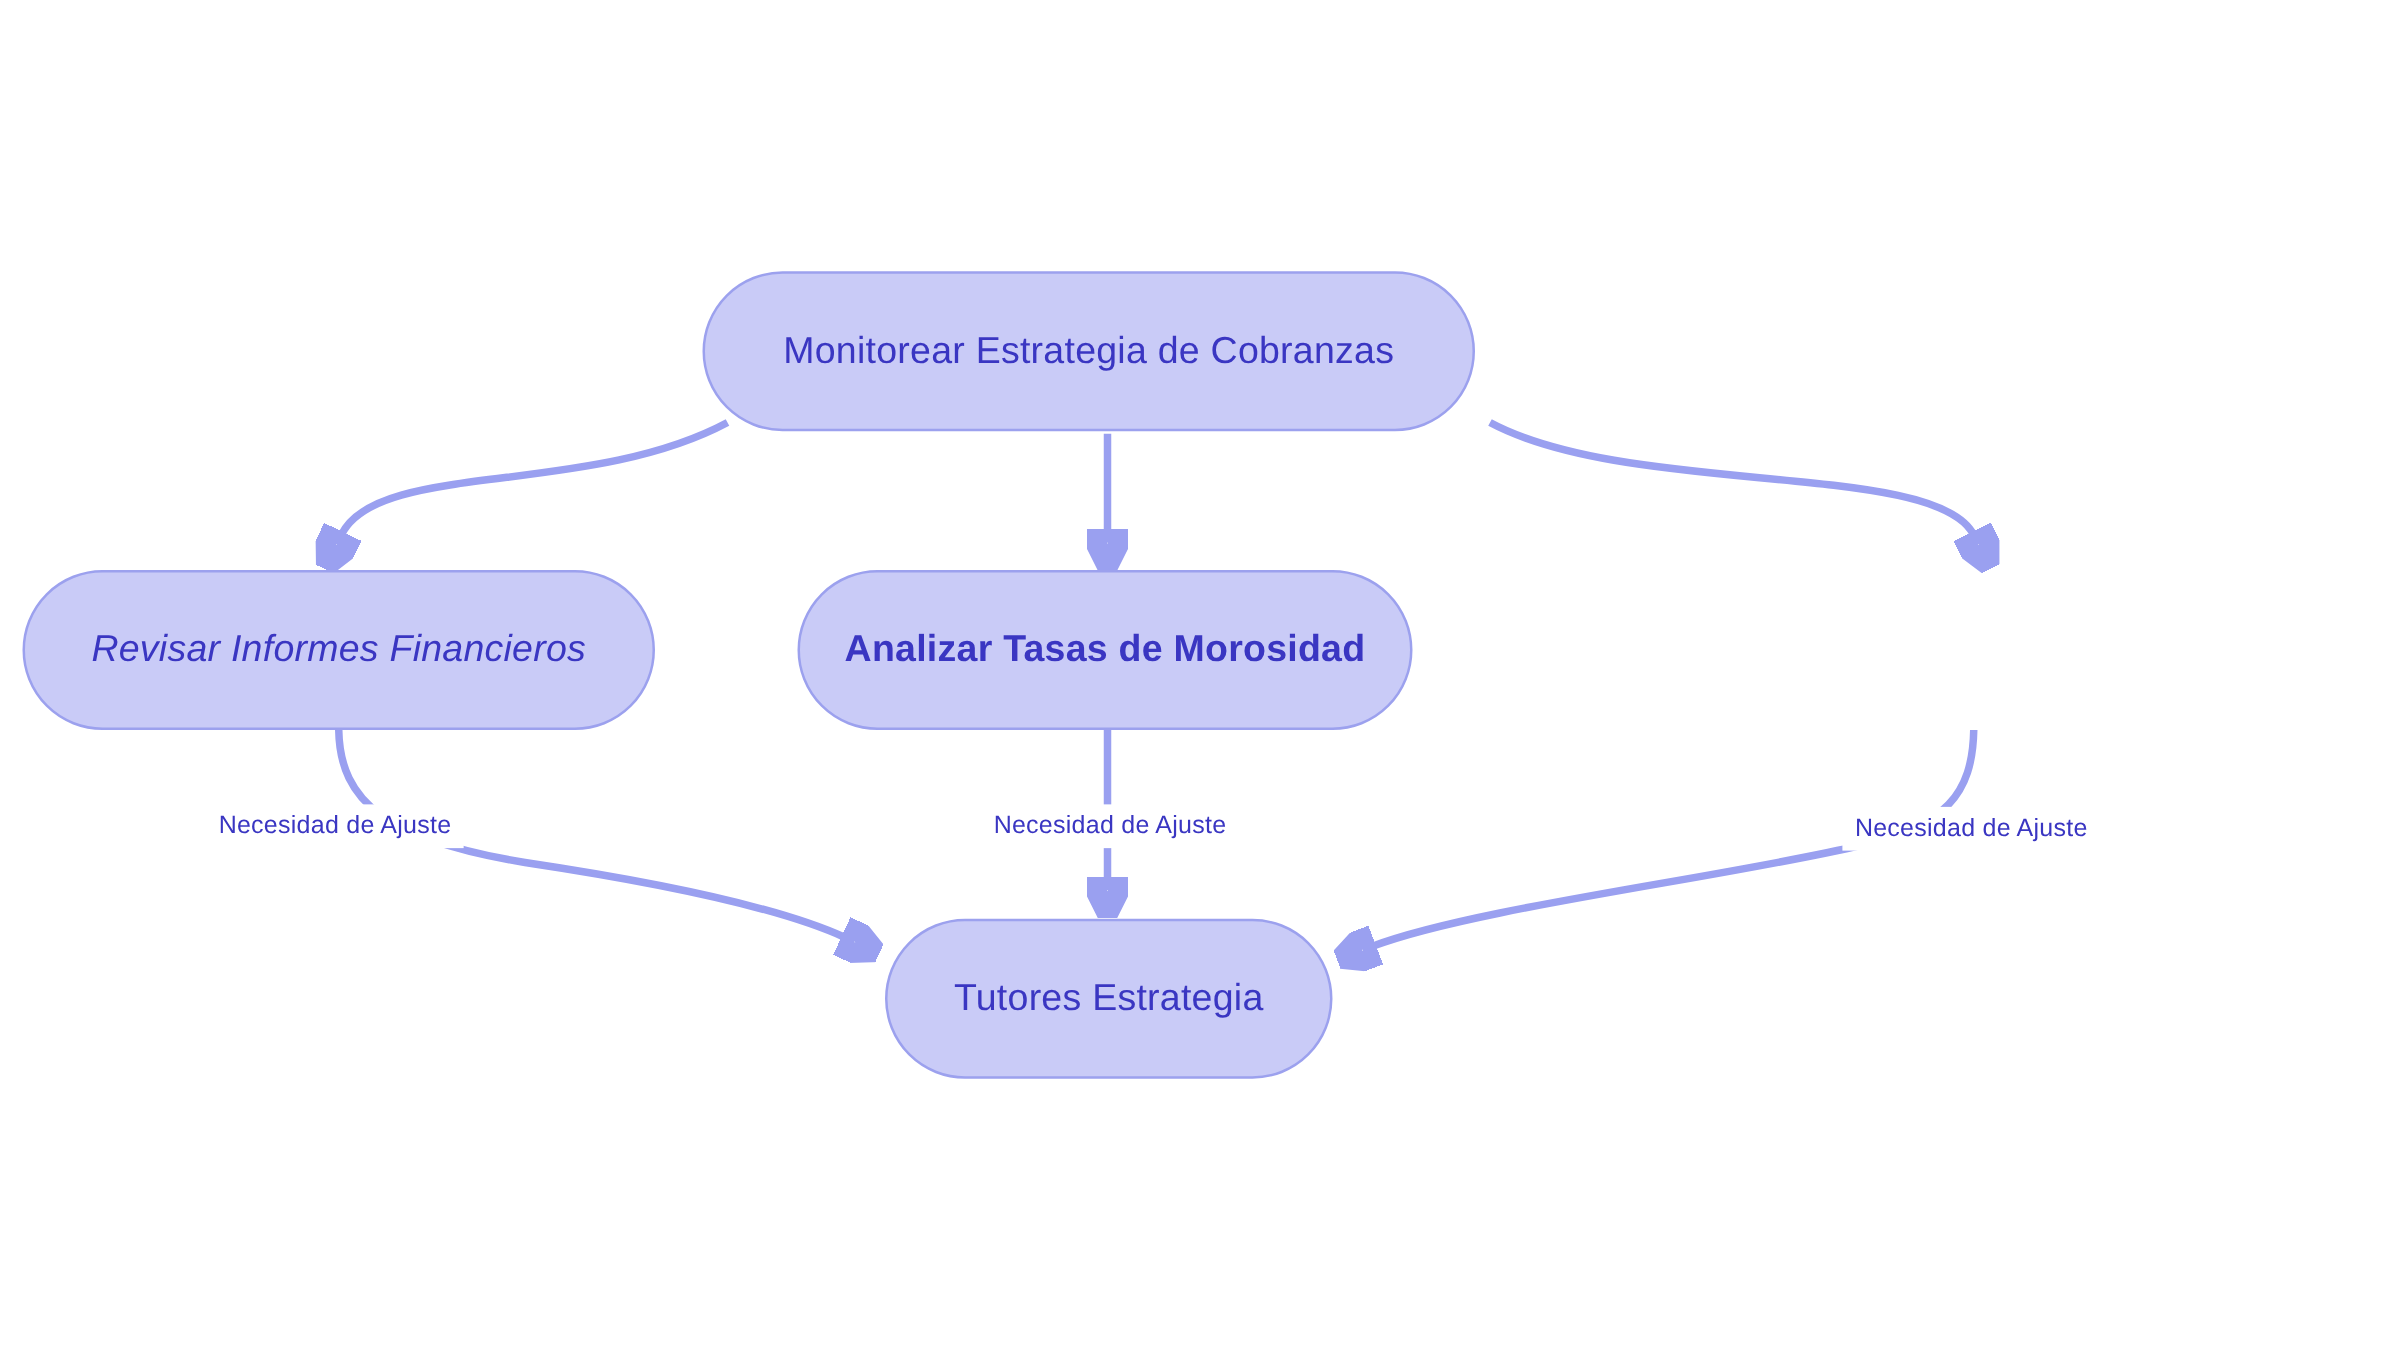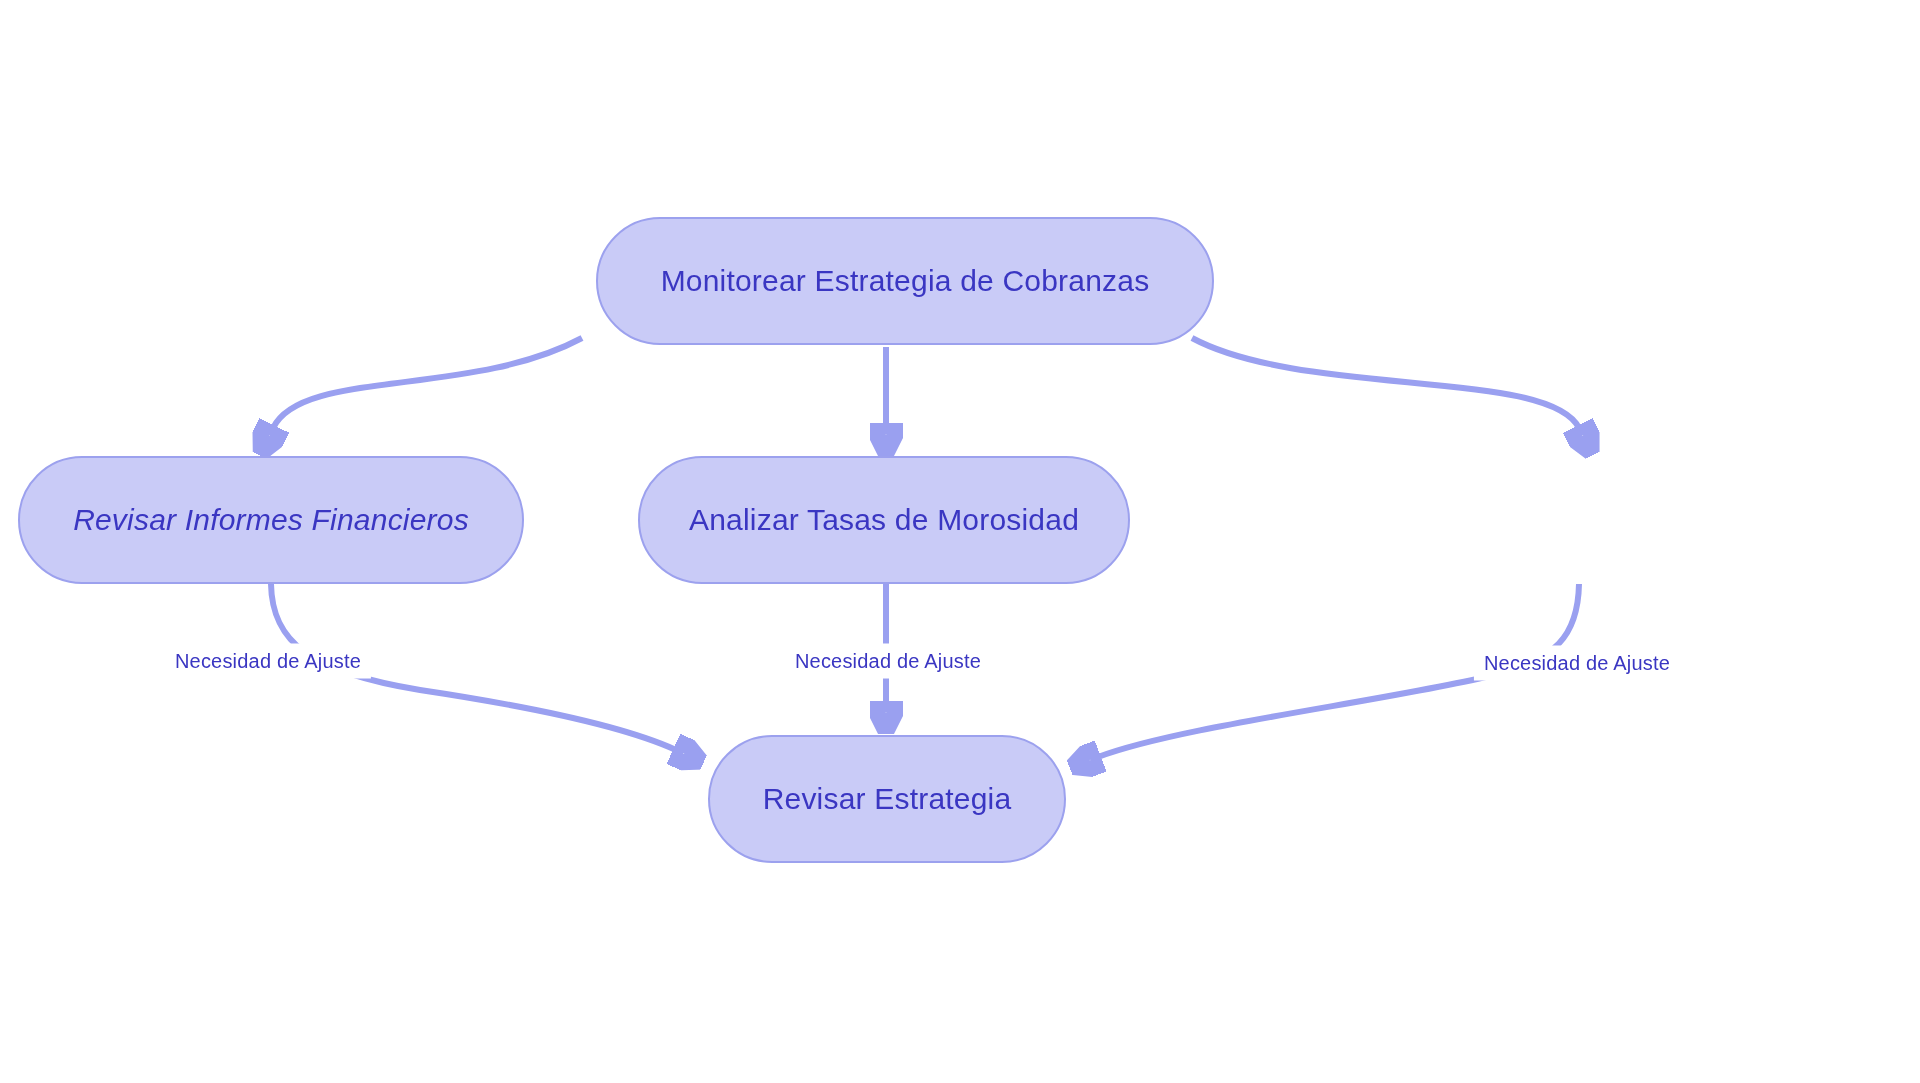--- a/index.html
+++ b/index.html
@@ -34,23 +34,23 @@
     border: 2.5px solid #9ca1ee;
     border-radius: 64px;
     display: flex;
     align-items: center;
     justify-content: center;
     color: #3a36c2;
     font-size: 30px;
     text-align: center;
     letter-spacing: 0.2px;
   }
-  .node-top    { left: 596px;  top: 217px; width: 618px; height: 128px; }
+  .node-top    { left: 562px;  top: 217px; width: 618px; height: 128px; }
   .node-left   { left: 18px;   top: 456px; width: 506px; height: 128px; font-style: italic; }
-  .node-middle { left: 638px;  top: 456px; width: 492px; height: 128px; }
+  .node-middle { left: 638px;  top: 456px; width: 492px; height: 128px; font-weight: bold; }
   .node-right  { left: 1253px; top: 456px; width: 655px; height: 128px; }
   .node-bottom { left: 708px;  top: 735px; width: 358px; height: 128px; }
   .edge-label {
     position: absolute;
     transform: translate(-50%, -50%);
     background: #ffffff;
     color: #3a36c2;
     font-size: 20px;
     padding: 6px 10px;
     white-space: nowrap;
@@ -86,21 +86,21 @@
   <div class="node node-left">
     <span>Revisar Informes Financieros</span>
   </div>
 
   <div class="node node-middle">
     <span>Analizar Tasas de Morosidad</span>
   </div>
 
 
   <div class="node node-bottom">
-    <span>Revisar Estrategia</span>
+    <span>Tutores Estrategia</span>
   </div>
 
   <div class="edge-label edge-label-left">Necesidad de Ajuste</div>
 
   <div class="edge-label edge-label-middle">Necesidad de Ajuste</div>
 
   <div class="edge-label edge-label-right">Necesidad de Ajuste</div>
 
 </div>
 

